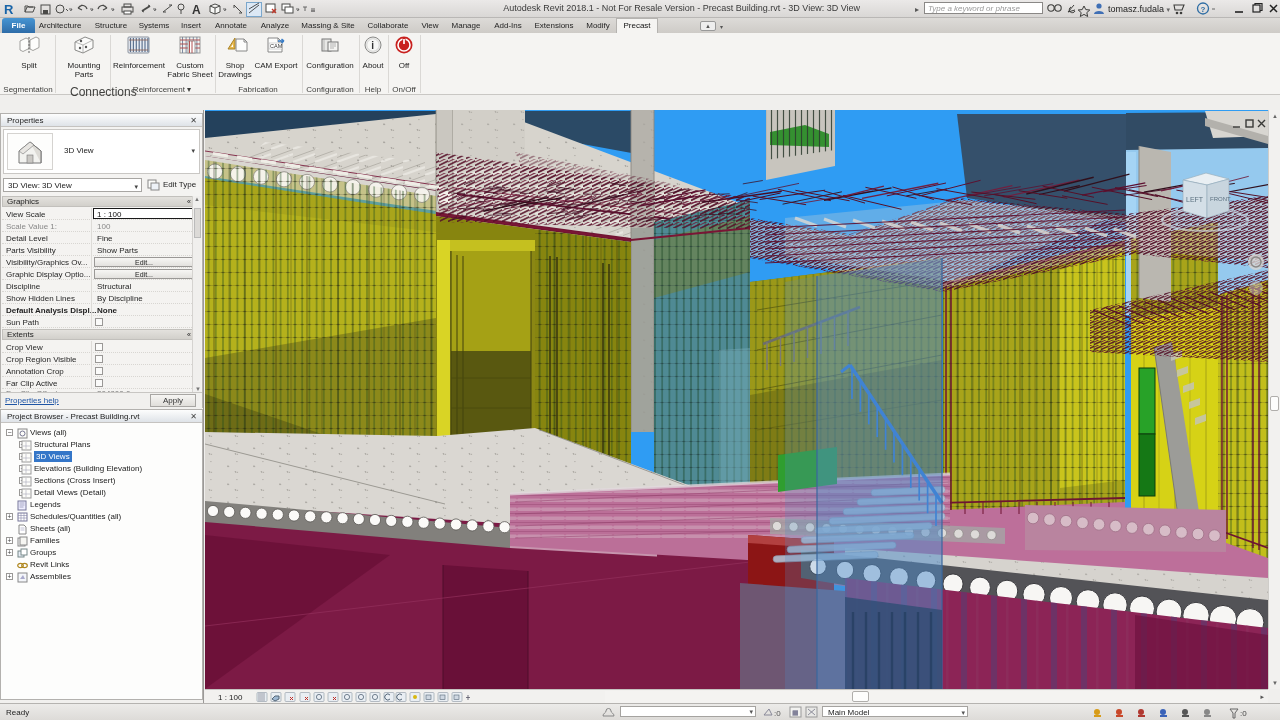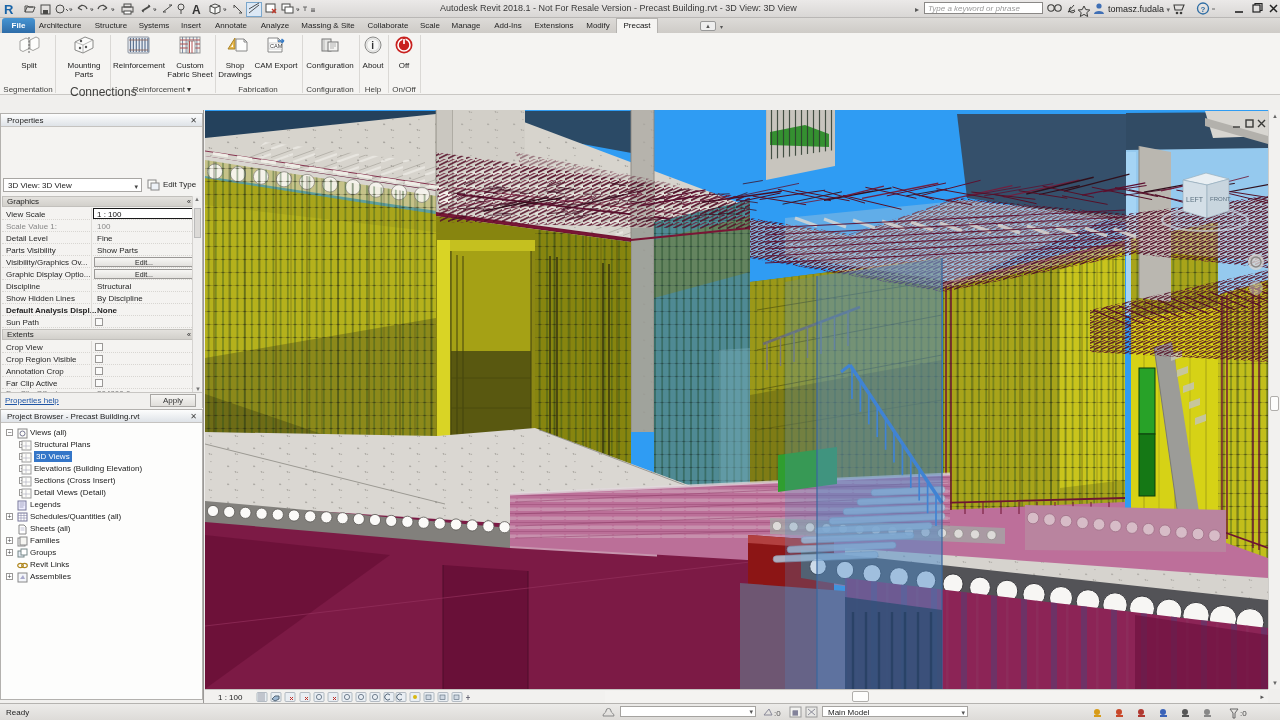--- a/index.html
+++ b/index.html
@@ -30,21 +30,21 @@
         <rect x="246.5" y="2.5" width="15" height="14" fill="#dce8f5" stroke="#7ba7cc"></rect>
         <path d="M249 13 l10 -8 m-10 4 l10 -6" stroke="#2a2a2a" stroke-width="0.8"></path>
         <rect x="266" y="4" width="9" height="8" fill="#fff" stroke="#4a4a48"></rect>
         <path d="M272 9 l4 4 m0 -4 l-4 4" stroke="#c0392b" stroke-width="1.4"></path>
         <rect x="282" y="4" width="8" height="6" fill="#fff" stroke="#4a4a48"></rect>
         <rect x="285" y="7" width="8" height="6" fill="#fff" stroke="#4a4a48"></rect>
         <path d="M296 9 l3 0 m0 0 l-1.5 2 z" stroke="#666" fill="#666"></path>
         <path d="M305 7 l0 4 m-2 -4 l4 0" stroke="#666"></path>
         <path d="M311 9 l4 0 m-2 -1.5 l0 0 m-2 3.5 l4 0 z" stroke="#666"></path>
       </svg>
-      <div style="position:absolute;left:440px;top:3px;width:420px;text-align:left;font-size:9px;color:#3a3a3a;white-space:nowrap">Autodesk Revit 2018.1 - Not For Resale Version  -   Precast Building.rvt - 3D View: 3D View</div>
+      <div style="position:absolute;left:440px;top:3px;width:420px;text-align:right;font-size:9px;color:#3a3a3a;white-space:nowrap">Autodesk Revit 2018.1 - Not For Resale Version  -   Precast Building.rvt - 3D View: 3D View</div>
       <div style="position:absolute;left:915px;top:5px;font-size:8px;color:#555">▸</div>
       <div style="position:absolute;left:924px;top:2px;width:119px;height:12px;background:#fff;border:1px solid #8a8886;font-size:8px;font-style:italic;color:#9a9a9a;padding-left:3px;line-height:12px">Type a keyword or phrase</div>
       <svg width="190" height="18" style="position:absolute;left:1046px;top:0">
         <circle cx="5" cy="8" r="3.2" fill="none" stroke="#3c3c3a" stroke-width="1.1"></circle>
         <circle cx="12" cy="8" r="3.2" fill="none" stroke="#3c3c3a" stroke-width="1.1"></circle>
         <path d="M22 12 l6 -7 m-6 7 l7 -2 m-4 -3 a3 3 0 1 0 4 4" fill="none" stroke="#3c3c3a"></path>
         <path d="M38 6 l1.8 3.6 4 .4 -3 2.6 .9 3.9 -3.7 -2.1 -3.7 2.1 .9 -3.9 -3 -2.6 4 -.4 z" fill="none" stroke="#3c3c3a"></path>
         <circle cx="53" cy="6" r="2.6" fill="#3f6fb5"></circle>
         <path d="M48 14 c0 -4 10 -4 10 0 z" fill="#3f6fb5"></path>
       </svg>
@@ -65,21 +65,21 @@
     <div style="position:absolute;left:0;top:18px;width:1280px;height:15px;background:linear-gradient(#dddbd8,#cecbc7);">
       <div style="position:absolute;left:2px;top:0px;width:33px;height:15px;background:linear-gradient(#4695d3,#2e6ca8);border-radius:3px 3px 0 0;color:#fff;font-size:8px;text-align:center;line-height:15px;font-weight:bold">File</div>
       <div style="position:absolute;left:60px;top:2px;width:90px;margin-left:-45px;text-align:center;font-size:8px;color:#1f1f1f;line-height:12px">Architecture</div>
       <div style="position:absolute;left:111px;top:2px;width:90px;margin-left:-45px;text-align:center;font-size:8px;color:#1f1f1f;line-height:12px">Structure</div>
       <div style="position:absolute;left:154px;top:2px;width:90px;margin-left:-45px;text-align:center;font-size:8px;color:#1f1f1f;line-height:12px">Systems</div>
       <div style="position:absolute;left:191px;top:2px;width:90px;margin-left:-45px;text-align:center;font-size:8px;color:#1f1f1f;line-height:12px">Insert</div>
       <div style="position:absolute;left:231px;top:2px;width:90px;margin-left:-45px;text-align:center;font-size:8px;color:#1f1f1f;line-height:12px">Annotate</div>
       <div style="position:absolute;left:275px;top:2px;width:90px;margin-left:-45px;text-align:center;font-size:8px;color:#1f1f1f;line-height:12px">Analyze</div>
       <div style="position:absolute;left:328px;top:2px;width:90px;margin-left:-45px;text-align:center;font-size:8px;color:#1f1f1f;line-height:12px">Massing &amp; Site</div>
       <div style="position:absolute;left:388px;top:2px;width:90px;margin-left:-45px;text-align:center;font-size:8px;color:#1f1f1f;line-height:12px">Collaborate</div>
-      <div style="position:absolute;left:430px;top:2px;width:90px;margin-left:-45px;text-align:center;font-size:8px;color:#1f1f1f;line-height:12px">Scale</div>
+      <div style="position:absolute;left:430px;top:2px;width:90px;margin-left:-45px;text-align:center;font-size:8px;color:#1f1f1f;line-height:12px">View</div>
       <div style="position:absolute;left:466px;top:2px;width:90px;margin-left:-45px;text-align:center;font-size:8px;color:#1f1f1f;line-height:12px">Manage</div>
       <div style="position:absolute;left:508px;top:2px;width:90px;margin-left:-45px;text-align:center;font-size:8px;color:#1f1f1f;line-height:12px">Add-Ins</div>
       <div style="position:absolute;left:554px;top:2px;width:90px;margin-left:-45px;text-align:center;font-size:8px;color:#1f1f1f;line-height:12px">Extensions</div>
       <div style="position:absolute;left:598px;top:2px;width:90px;margin-left:-45px;text-align:center;font-size:8px;color:#1f1f1f;line-height:12px">Modify</div>
       <div style="position:absolute;left:616px;top:0;width:42px;height:15px;background:#f5f4f2;border:1px solid #b5b3b0;border-bottom:none;font-size:8px;color:#111;text-align:center;line-height:14px">Precast</div>
       <div style="position:absolute;left:700px;top:3px;width:16px;height:10px;border:1px solid #999;background:#eee;border-radius:2px;font-size:6px;color:#555;text-align:center;line-height:9px">▲</div>
       <div style="position:absolute;left:720px;top:5px;font-size:6px;color:#555">▾</div>
     </div>
     <div style="position:absolute;left:0;top:33px;width:1280px;height:62px;background:#f5f4f2;border-bottom:1px solid #c9c7c4;">
       <div style="position:absolute;left:55px;top:2px;width:1px;height:58px;background:#dad8d5"></div>
@@ -627,20 +627,31 @@
       <circle cx="1051" cy="178" r="7" fill="#cfcdc9" opacity="0.5"></circle>
       <g stroke="#3a3a38" stroke-width="1.4">
         <path d="M1028 17 h7"></path>
         <rect x="1041" y="10" width="7" height="7" fill="none"></rect>
         <path d="M1053 10 l7 7 m0 -7 l-7 7"></path>
       </g>
     </svg>
     <div style="position:absolute;left:0;top:110px;width:204px;height:593px;background:#f1f0ee;border-right:1px solid #9b9997;padding-left:47px;">
       <div style="position:absolute;left:0;top:3px;width:203px;height:295px;background:#f4f3f1;border:1px solid #b3b1ae;">
         <div style="position:absolute;left:0;top:0;width:201px;height:13px;background:linear-gradient(#fdfdfd,#dfe3e8);border-bottom:1px solid #c5c3c0;font-size:8px;color:#222;padding-left:6px;line-height:13px">Properties<span style="position:absolute;right:5px;top:0;color:#444;font-size:8px">✕</span></div>
+        <div style="position:absolute;left:2px;top:15px;width:197px;height:45px;background:#fff;border:1px solid #c9c7c4;">
+          <div style="position:absolute;left:3px;top:3px;width:46px;height:37px;background:#fdfdfc;border:1px solid #d5d3d0;"></div>
+          <svg width="40" height="34" style="position:absolute;left:7px;top:5px">
+            <path d="M8 16 L19 7 L30 16 L30 28 L8 28 Z" fill="#f2f2ef" stroke="#777"></path>
+            <path d="M19 7 L30 16 L30 28" fill="#dddbd6" stroke="#777"></path>
+            <path d="M8 16 L19 7 L23 10 L12 19 Z" fill="#e8e6e2" stroke="#777" stroke-width="0.6"></path>
+            <rect x="16" y="20" width="6" height="8" fill="#cac8c4" stroke="#777" stroke-width="0.6"></rect>
+          </svg>
+          <div style="position:absolute;left:60px;top:16px;font-size:8px;color:#222">3D View</div>
+          <div style="position:absolute;right:4px;top:17px;font-size:7px;color:#444">▾</div>
+        </div>
         <div style="position:absolute;left:2px;top:64px;width:139px;height:14px;background:#fff;border:1px solid #a8a6a3;font-size:8px;color:#222;padding-left:4px;line-height:13px">3D View: 3D View<span style="position:absolute;right:3px;top:1px;font-size:7px;color:#444">▾</span></div>
         <svg width="14" height="12" style="position:absolute;left:146px;top:65px">
           <rect x="1" y="1" width="8" height="8" fill="#fdfdfb" stroke="#888"></rect>
           <rect x="4" y="4" width="8" height="7" fill="#eef2f8" stroke="#888"></rect>
         </svg>
         <div style="position:absolute;left:162px;top:66px;font-size:8px;color:#222">Edit Type</div>
         <div style="position:absolute;left:1px;top:82px;width:194px;height:11px;background:linear-gradient(#e3e1dd,#d2d0cb);border:1px solid #c2c0bc;font-size:8px;color:#222;padding-left:4px;line-height:10px">Graphics<span style="position:absolute;right:4px;top:0;font-size:7px">«</span></div>
         <div style="position:absolute;left:1px;top:94px;width:194px;height:12px;border-bottom:1px dotted #d8d6d2;">
           <div style="position:absolute;left:4px;top:2px;font-size:8px;color:#1f1f1f;white-space:nowrap">View Scale</div>
           <div style="position:absolute;left:89px;top:0;width:1px;height:12px;background:#dddbd7"></div>

